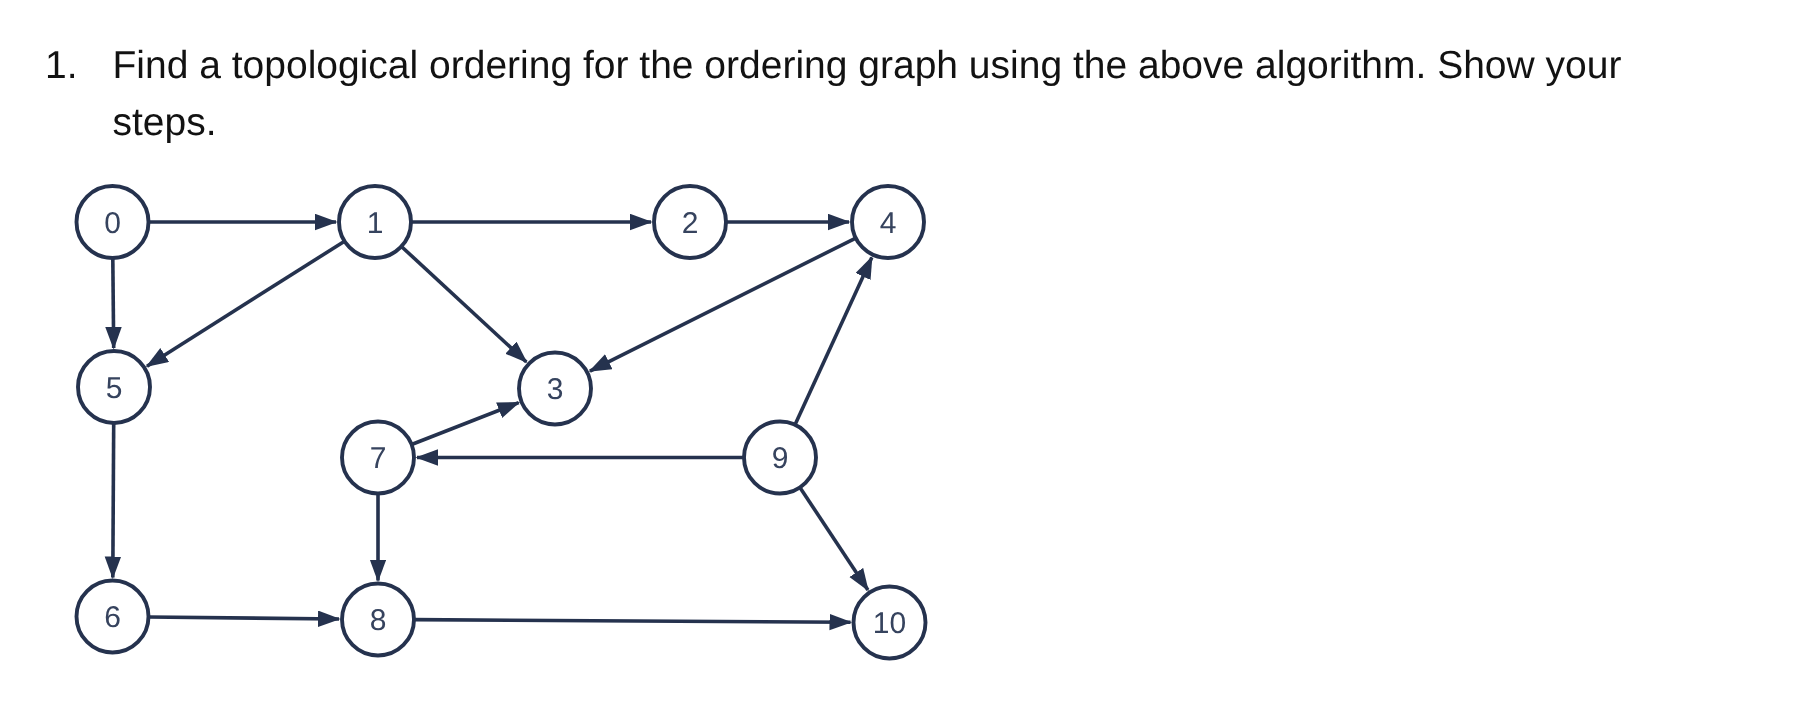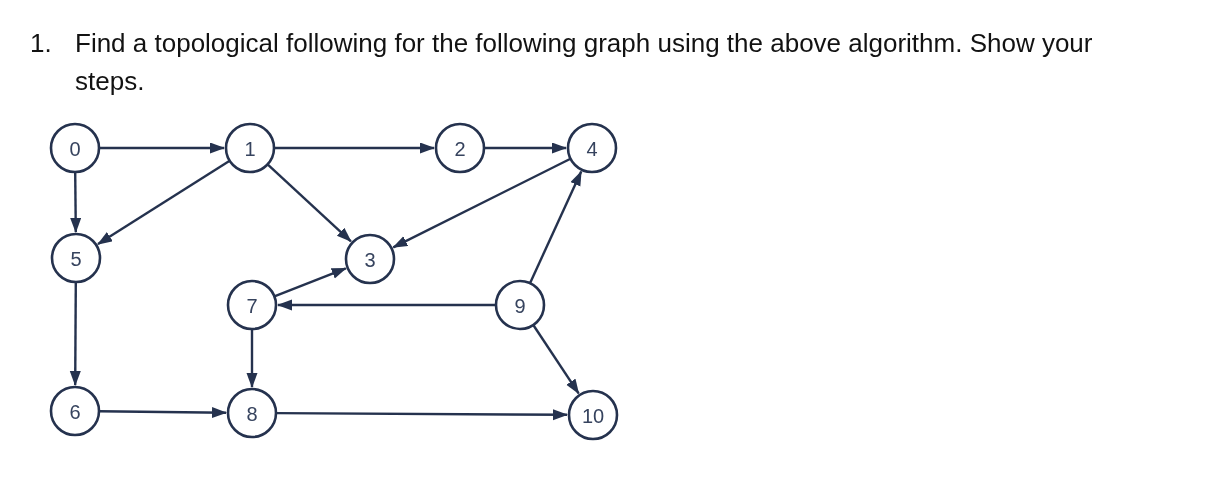--- a/index.html
+++ b/index.html
@@ -47,21 +47,21 @@
     display: block;
   }
 </style>
 </head>
 <body>
 
 <div class="page">
 
   <div class="problem">
     <span class="num">1.</span>
-    <div class="ptext">Find a topological following for the following graph using the above algorithm. Show your
+    <div class="ptext">Find a topological ordering for the ordering graph using the above algorithm. Show your
 steps.</div>
   </div>
 
   <svg class="graph" viewBox="0 0 1206 478" xmlns="http://www.w3.org/2000/svg">
       <defs>
         <marker id="arrowhead" markerUnits="userSpaceOnUse" markerWidth="16" markerHeight="12" refX="14" refY="5.5" orient="auto">
           <path d="M0,0 L15,5.5 L0,11 Z" fill="#25324e"></path>
         </marker>
       </defs>
       <line x1="99.0" y1="148.0" x2="224.0" y2="148.0" stroke="#25324e" stroke-width="2.4" marker-end="url(#arrowhead)"></line>

